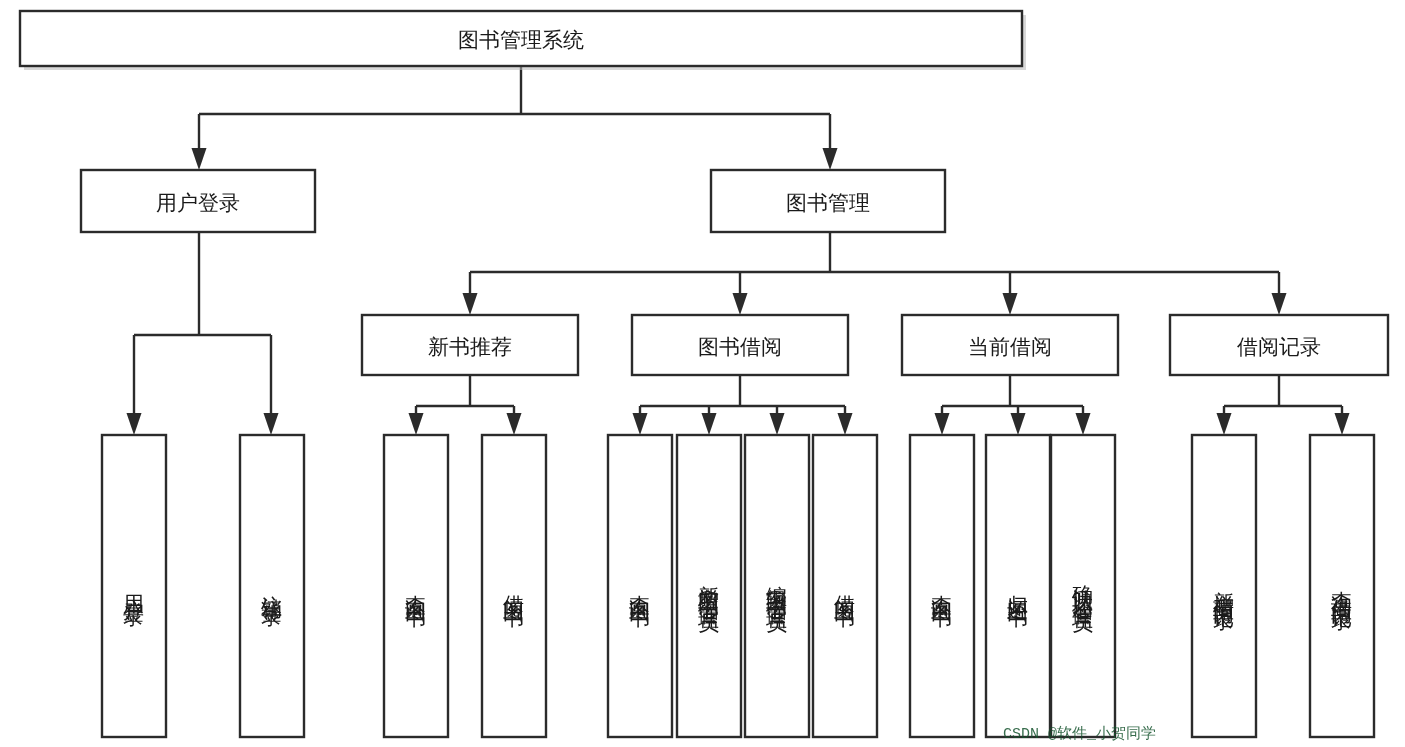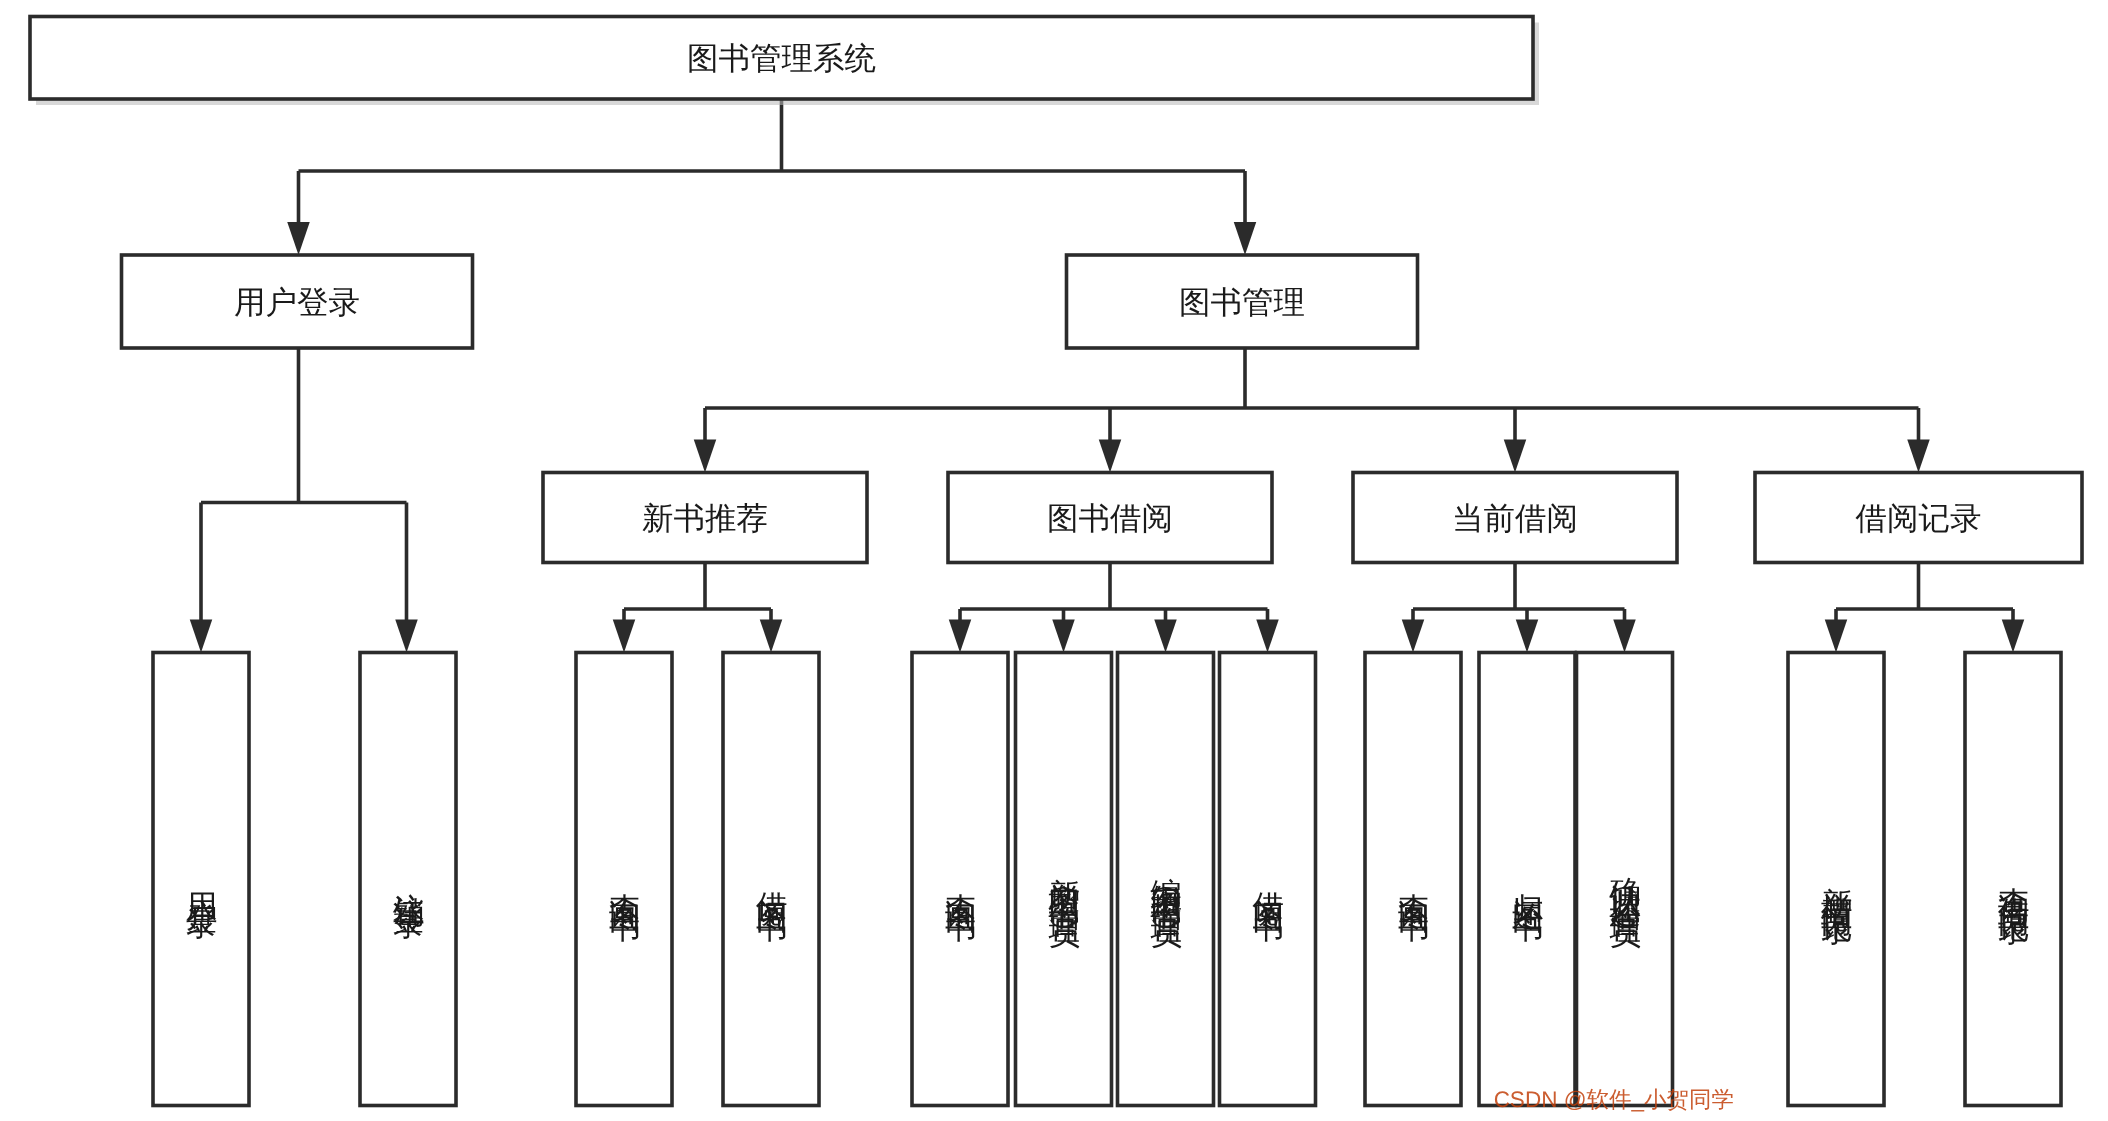--- a/index.html
+++ b/index.html
@@ -67,23 +67,23 @@
     align-items: center;
     justify-content: center;
     white-space: nowrap;
     pointer-events: none;
     user-select: none;
   }
   .watermark {
     position: absolute;
     right: 12px;
     bottom: 4px;
-    color: #c2410c;
+    color: #14532d;
     font-size: 15px;
-    font-family: Liberation Sans, sans-serif;
+    font-family: Liberation Mono, monospace;
     white-space: nowrap;
     opacity: 0.85;
   }
 </style>
 </head>
 <body>
 
 <div id="diagram-root">
   <svg id="tree-svg" viewBox="0 0 1405 747">
     <g id="connector-layer">

